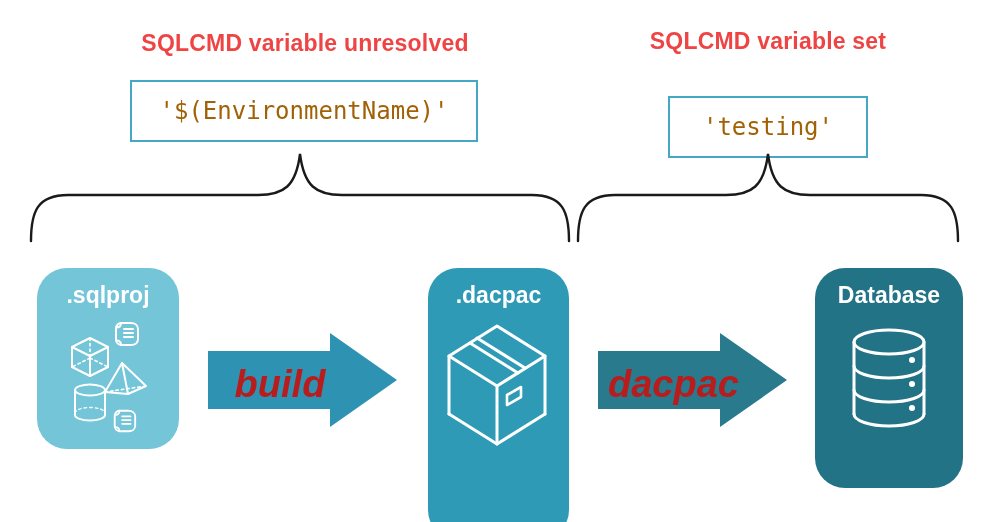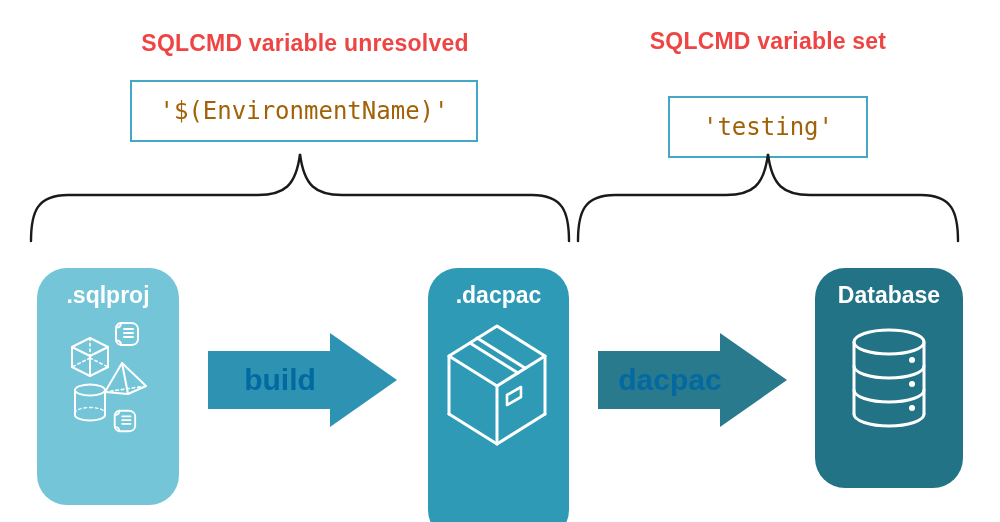--- a/index.html
+++ b/index.html
@@ -15,29 +15,30 @@
   .code-box{
     position:absolute;background:#ffffff;border:2px solid #44A8C5;
     display:flex;align-items:center;justify-content:center;box-sizing:border-box;
   }
   .code-text{
     font-family:"DejaVu Sans Mono",monospace;font-size:24px;color:#a16207;white-space:pre;
   }
   .card{
     position:absolute;border-radius:30px;box-sizing:border-box;
   }
-  .card-sqlproj{left:37px;top:268px;width:142px;height:237px;background:#74C5D8;}
+  .card-sqlproj{left:37px;top:268px;width:142px;height:181px;background:#74C5D8;}
   .card-dacpac{left:428px;top:268px;width:141px;height:272px;background:#2E9AB5;}
   .card-database{left:815px;top:268px;width:148px;height:220px;background:#237387;}
   .card-title{
     margin-top:14px;text-align:center;color:#ffffff;font-size:23px;font-weight:700;
   }
   .arrow-label{
-    position:absolute;color:#0369a1;font-weight:700;font-size:30px;text-align:center;
+    position:absolute;color:#b91c1c;font-weight:700;font-size:38px;text-align:center;
     white-space:nowrap;
+    font-style:italic;
   }
   svg{display:block;}
   .icon-stroke{stroke:#ffffff;fill:none;stroke-linecap:round;stroke-linejoin:round;}
 </style>
 </head>
 <body>
 
 <div id="canvas">
 
   <div class="abs heading" style="left:100px;top:30px;width:410px;">SQLCMD variable unresolved</div>

